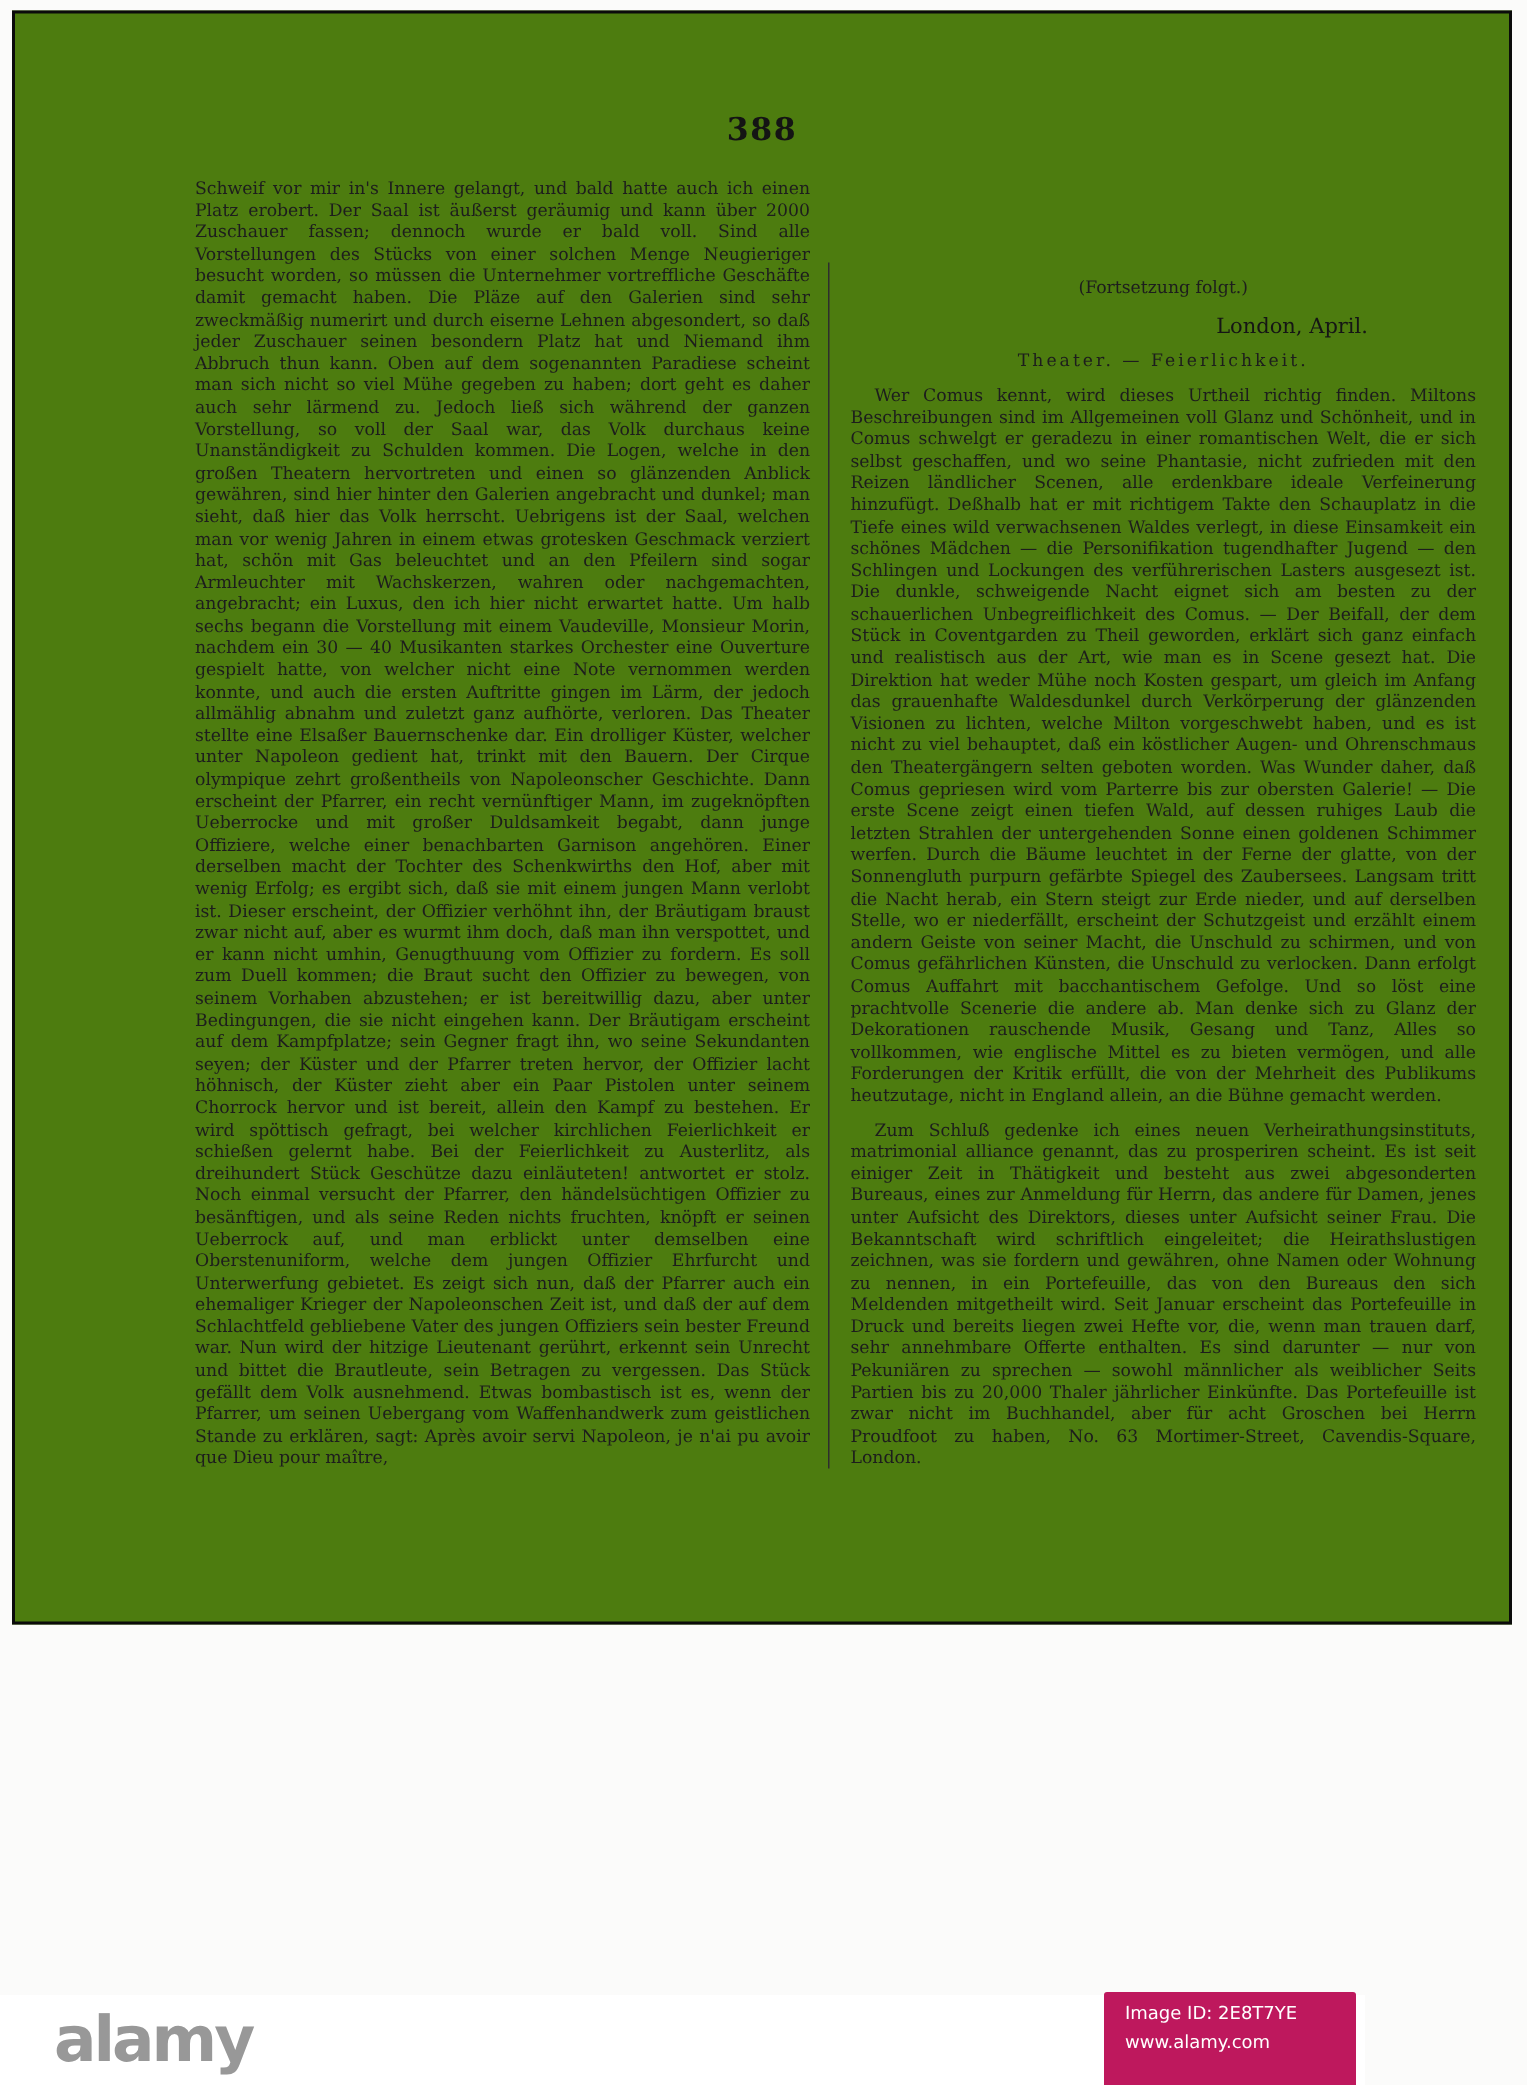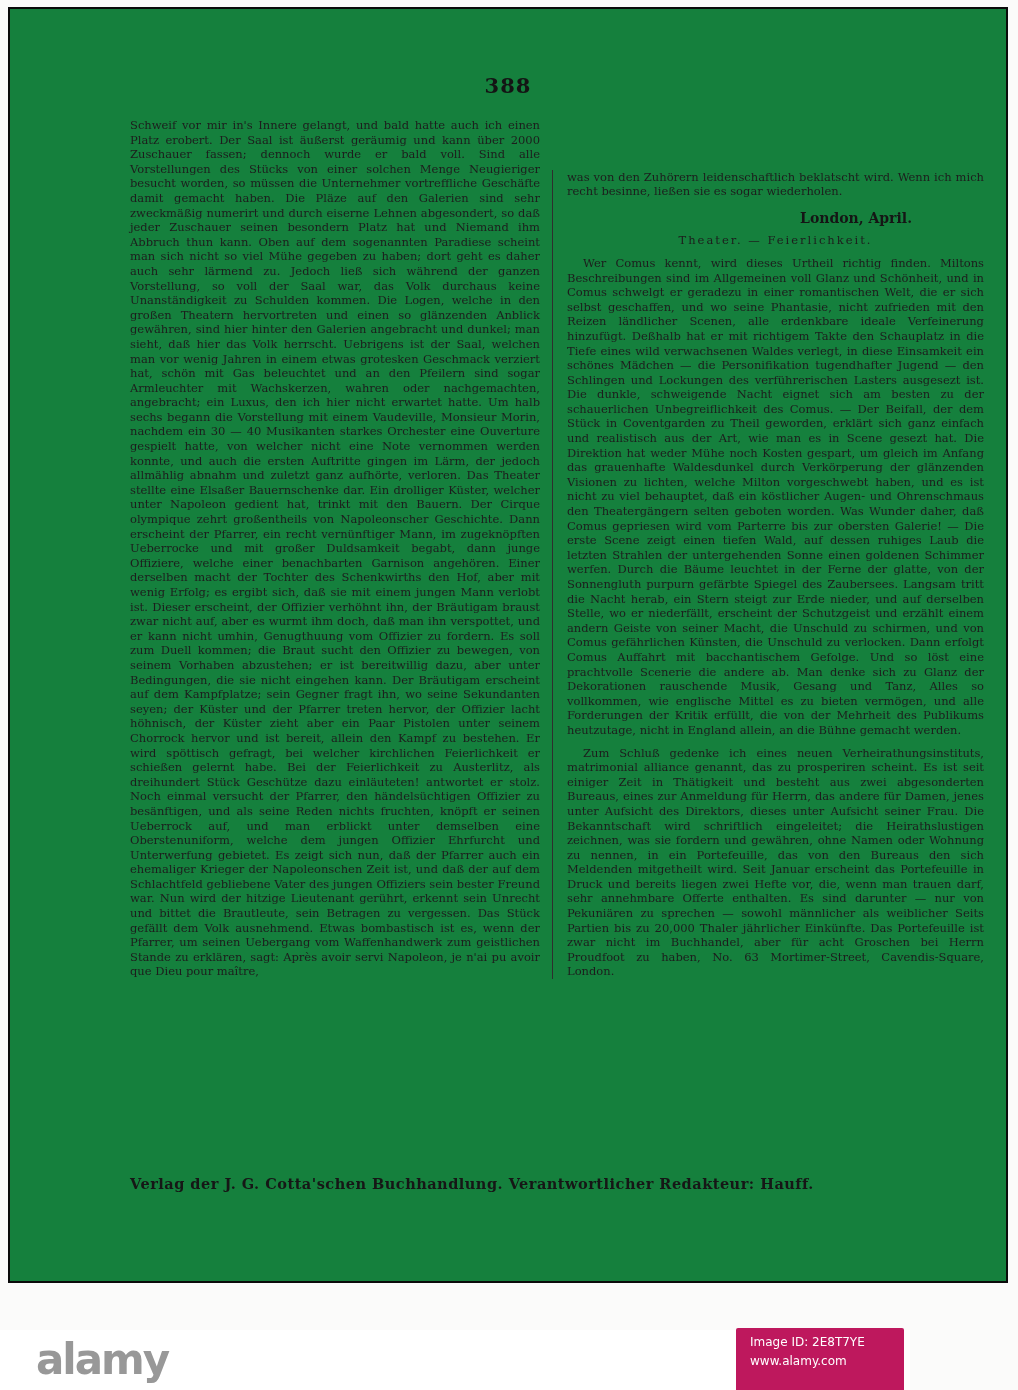--- a/index.html
+++ b/index.html
@@ -12,24 +12,24 @@
     position: relative;
     background: #fbfbfa;
     font-family: "DejaVu Serif", serif;
     overflow: hidden;
   }
   .frame {
     position: absolute;
     left: 8px;
     top: 7px;
     width: 1000px;
-    height: 1276px;
+    height: 1076px;
     box-sizing: border-box;
     border: 2px solid #0b0b0b;
-    background: #15803d;
+    background: #4d7c0f;
     overflow: hidden;
   }
   .page-number {
     margin-top: 64px;
     text-align: center;
     font-size: 21px;
     font-weight: 700;
     letter-spacing: 1px;
     color: #141414;
   }
@@ -62,21 +62,21 @@
     text-align: center;
     margin-top: 9px !important;
     text-indent: 0;
   }
   .dateline {
     text-align: right;
     padding-right: 72px;
     margin-top: 12px !important;
     margin-bottom: 2px !important;
     font-size: 14px;
-    font-weight: 700;
+    font-weight: 400;
     color: #151515;
   }
   .section-heading {
     text-align: center;
     letter-spacing: 2px;
     margin-top: 8px !important;
     margin-bottom: 8px !important;
   }
   .publisher {
     position: absolute;
@@ -131,21 +131,21 @@
 
   <div class="page-number">388</div>
 
   <div class="columns">
 
     <div class="col col-left">
       <p>Schweif vor mir in's Innere gelangt, und bald hatte auch ich einen Platz erobert. Der Saal ist äußerst geräumig und kann über 2000 Zuschauer fassen; dennoch wurde er bald voll. Sind alle Vorstellungen des Stücks von einer solchen Menge Neugieriger besucht worden, so müssen die Unternehmer vortreffliche Geschäfte damit gemacht haben. Die Pläze auf den Galerien sind sehr zweckmäßig numerirt und durch eiserne Lehnen abgesondert, so daß jeder Zuschauer seinen besondern Platz hat und Niemand ihm Abbruch thun kann. Oben auf dem sogenannten Paradiese scheint man sich nicht so viel Mühe gegeben zu haben; dort geht es daher auch sehr lärmend zu. Jedoch ließ sich während der ganzen Vorstellung, so voll der Saal war, das Volk durchaus keine Unanständigkeit zu Schulden kommen. Die Logen, welche in den großen Theatern hervortreten und einen so glänzenden Anblick gewähren, sind hier hinter den Galerien angebracht und dunkel; man sieht, daß hier das Volk herrscht. Uebrigens ist der Saal, welchen man vor wenig Jahren in einem etwas grotesken Geschmack verziert hat, schön mit Gas beleuchtet und an den Pfeilern sind sogar Armleuchter mit Wachskerzen, wahren oder nachgemachten, angebracht; ein Luxus, den ich hier nicht erwartet hatte. Um halb sechs begann die Vorstellung mit einem Vaudeville, Monsieur Morin, nachdem ein 30 — 40 Musikanten starkes Orchester eine Ouverture gespielt hatte, von welcher nicht eine Note vernommen werden konnte, und auch die ersten Auftritte gingen im Lärm, der jedoch allmählig abnahm und zuletzt ganz aufhörte, verloren. Das Theater stellte eine Elsaßer Bauernschenke dar. Ein drolliger Küster, welcher unter Napoleon gedient hat, trinkt mit den Bauern. Der Cirque olympique zehrt großentheils von Napoleonscher Geschichte. Dann erscheint der Pfarrer, ein recht vernünftiger Mann, im zugeknöpften Ueberrocke und mit großer Duldsamkeit begabt, dann junge Offiziere, welche einer benachbarten Garnison angehören. Einer derselben macht der Tochter des Schenkwirths den Hof, aber mit wenig Erfolg; es ergibt sich, daß sie mit einem jungen Mann verlobt ist. Dieser erscheint, der Offizier verhöhnt ihn, der Bräutigam braust zwar nicht auf, aber es wurmt ihm doch, daß man ihn verspottet, und er kann nicht umhin, Genugthuung vom Offizier zu fordern. Es soll zum Duell kommen; die Braut sucht den Offizier zu bewegen, von seinem Vorhaben abzustehen; er ist bereitwillig dazu, aber unter Bedingungen, die sie nicht eingehen kann. Der Bräutigam erscheint auf dem Kampfplatze; sein Gegner fragt ihn, wo seine Sekundanten seyen; der Küster und der Pfarrer treten hervor, der Offizier lacht höhnisch, der Küster zieht aber ein Paar Pistolen unter seinem Chorrock hervor und ist bereit, allein den Kampf zu bestehen. Er wird spöttisch gefragt, bei welcher kirchlichen Feierlichkeit er schießen gelernt habe. Bei der Feierlichkeit zu Austerlitz, als dreihundert Stück Geschütze dazu einläuteten! antwortet er stolz. Noch einmal versucht der Pfarrer, den händelsüchtigen Offizier zu besänftigen, und als seine Reden nichts fruchten, knöpft er seinen Ueberrock auf, und man erblickt unter demselben eine Oberstenuniform, welche dem jungen Offizier Ehrfurcht und Unterwerfung gebietet. Es zeigt sich nun, daß der Pfarrer auch ein ehemaliger Krieger der Napoleonschen Zeit ist, und daß der auf dem Schlachtfeld gebliebene Vater des jungen Offiziers sein bester Freund war. Nun wird der hitzige Lieutenant gerührt, erkennt sein Unrecht und bittet die Brautleute, sein Betragen zu vergessen. Das Stück gefällt dem Volk ausnehmend. Etwas bombastisch ist es, wenn der Pfarrer, um seinen Uebergang vom Waffenhandwerk zum geistlichen Stande zu erklären, sagt: Après avoir servi Napoleon, je n'ai pu avoir que Dieu pour maître,</p>
     </div>
 
     <div class="col col-right">
-      <p>was von den Zuhörern leidenschaftlich beklatscht wird. Wenn ich mich recht besinne, ließen sie es sogar wiederholen.</p>
+      <p class="center-note">(Fortsetzung folgt.)</p>
       <p class="dateline">London, April.</p>
       <p class="section-heading">Theater. — Feierlichkeit.</p>
       <p class="indent">Wer Comus kennt, wird dieses Urtheil richtig finden. Miltons Beschreibungen sind im Allgemeinen voll Glanz und Schönheit, und in Comus schwelgt er geradezu in einer romantischen Welt, die er sich selbst geschaffen, und wo seine Phantasie, nicht zufrieden mit den Reizen ländlicher Scenen, alle erdenkbare ideale Verfeinerung hinzufügt. Deßhalb hat er mit richtigem Takte den Schauplatz in die Tiefe eines wild verwachsenen Waldes verlegt, in diese Einsamkeit ein schönes Mädchen — die Personifikation tugendhafter Jugend — den Schlingen und Lockungen des verführerischen Lasters ausgesezt ist. Die dunkle, schweigende Nacht eignet sich am besten zu der schauerlichen Unbegreiflichkeit des Comus. — Der Beifall, der dem Stück in Coventgarden zu Theil geworden, erklärt sich ganz einfach und realistisch aus der Art, wie man es in Scene gesezt hat. Die Direktion hat weder Mühe noch Kosten gespart, um gleich im Anfang das grauenhafte Waldesdunkel durch Verkörperung der glänzenden Visionen zu lichten, welche Milton vorgeschwebt haben, und es ist nicht zu viel behauptet, daß ein köstlicher Augen- und Ohrenschmaus den Theatergängern selten geboten worden. Was Wunder daher, daß Comus gepriesen wird vom Parterre bis zur obersten Galerie! — Die erste Scene zeigt einen tiefen Wald, auf dessen ruhiges Laub die letzten Strahlen der untergehenden Sonne einen goldenen Schimmer werfen. Durch die Bäume leuchtet in der Ferne der glatte, von der Sonnengluth purpurn gefärbte Spiegel des Zaubersees. Langsam tritt die Nacht herab, ein Stern steigt zur Erde nieder, und auf derselben Stelle, wo er niederfällt, erscheint der Schutzgeist und erzählt einem andern Geiste von seiner Macht, die Unschuld zu schirmen, und von Comus gefährlichen Künsten, die Unschuld zu verlocken. Dann erfolgt Comus Auffahrt mit bacchantischem Gefolge. Und so löst eine prachtvolle Scenerie die andere ab. Man denke sich zu Glanz der Dekorationen rauschende Musik, Gesang und Tanz, Alles so vollkommen, wie englische Mittel es zu bieten vermögen, und alle Forderungen der Kritik erfüllt, die von der Mehrheit des Publikums heutzutage, nicht in England allein, an die Bühne gemacht werden.</p>
       <p class="indent spaced-above">Zum Schluß gedenke ich eines neuen Verheirathungsinstituts, matrimonial alliance genannt, das zu prosperiren scheint. Es ist seit einiger Zeit in Thätigkeit und besteht aus zwei abgesonderten Bureaus, eines zur Anmeldung für Herrn, das andere für Damen, jenes unter Aufsicht des Direktors, dieses unter Aufsicht seiner Frau. Die Bekanntschaft wird schriftlich eingeleitet; die Heirathslustigen zeichnen, was sie fordern und gewähren, ohne Namen oder Wohnung zu nennen, in ein Portefeuille, das von den Bureaus den sich Meldenden mitgetheilt wird. Seit Januar erscheint das Portefeuille in Druck und bereits liegen zwei Hefte vor, die, wenn man trauen darf, sehr annehmbare Offerte enthalten. Es sind darunter — nur von Pekuniären zu sprechen — sowohl männlicher als weiblicher Seits Partien bis zu 20,000 Thaler jährlicher Einkünfte. Das Portefeuille ist zwar nicht im Buchhandel, aber für acht Groschen bei Herrn Proudfoot zu haben, No. 63 Mortimer-Street, Cavendis-Square, London.</p>
     </div>
 
   </div>
 
   <div class="publisher">Verlag der J. G. Cotta'schen Buchhandlung. Verantwortlicher Redakteur: Hauff.</div>
 

